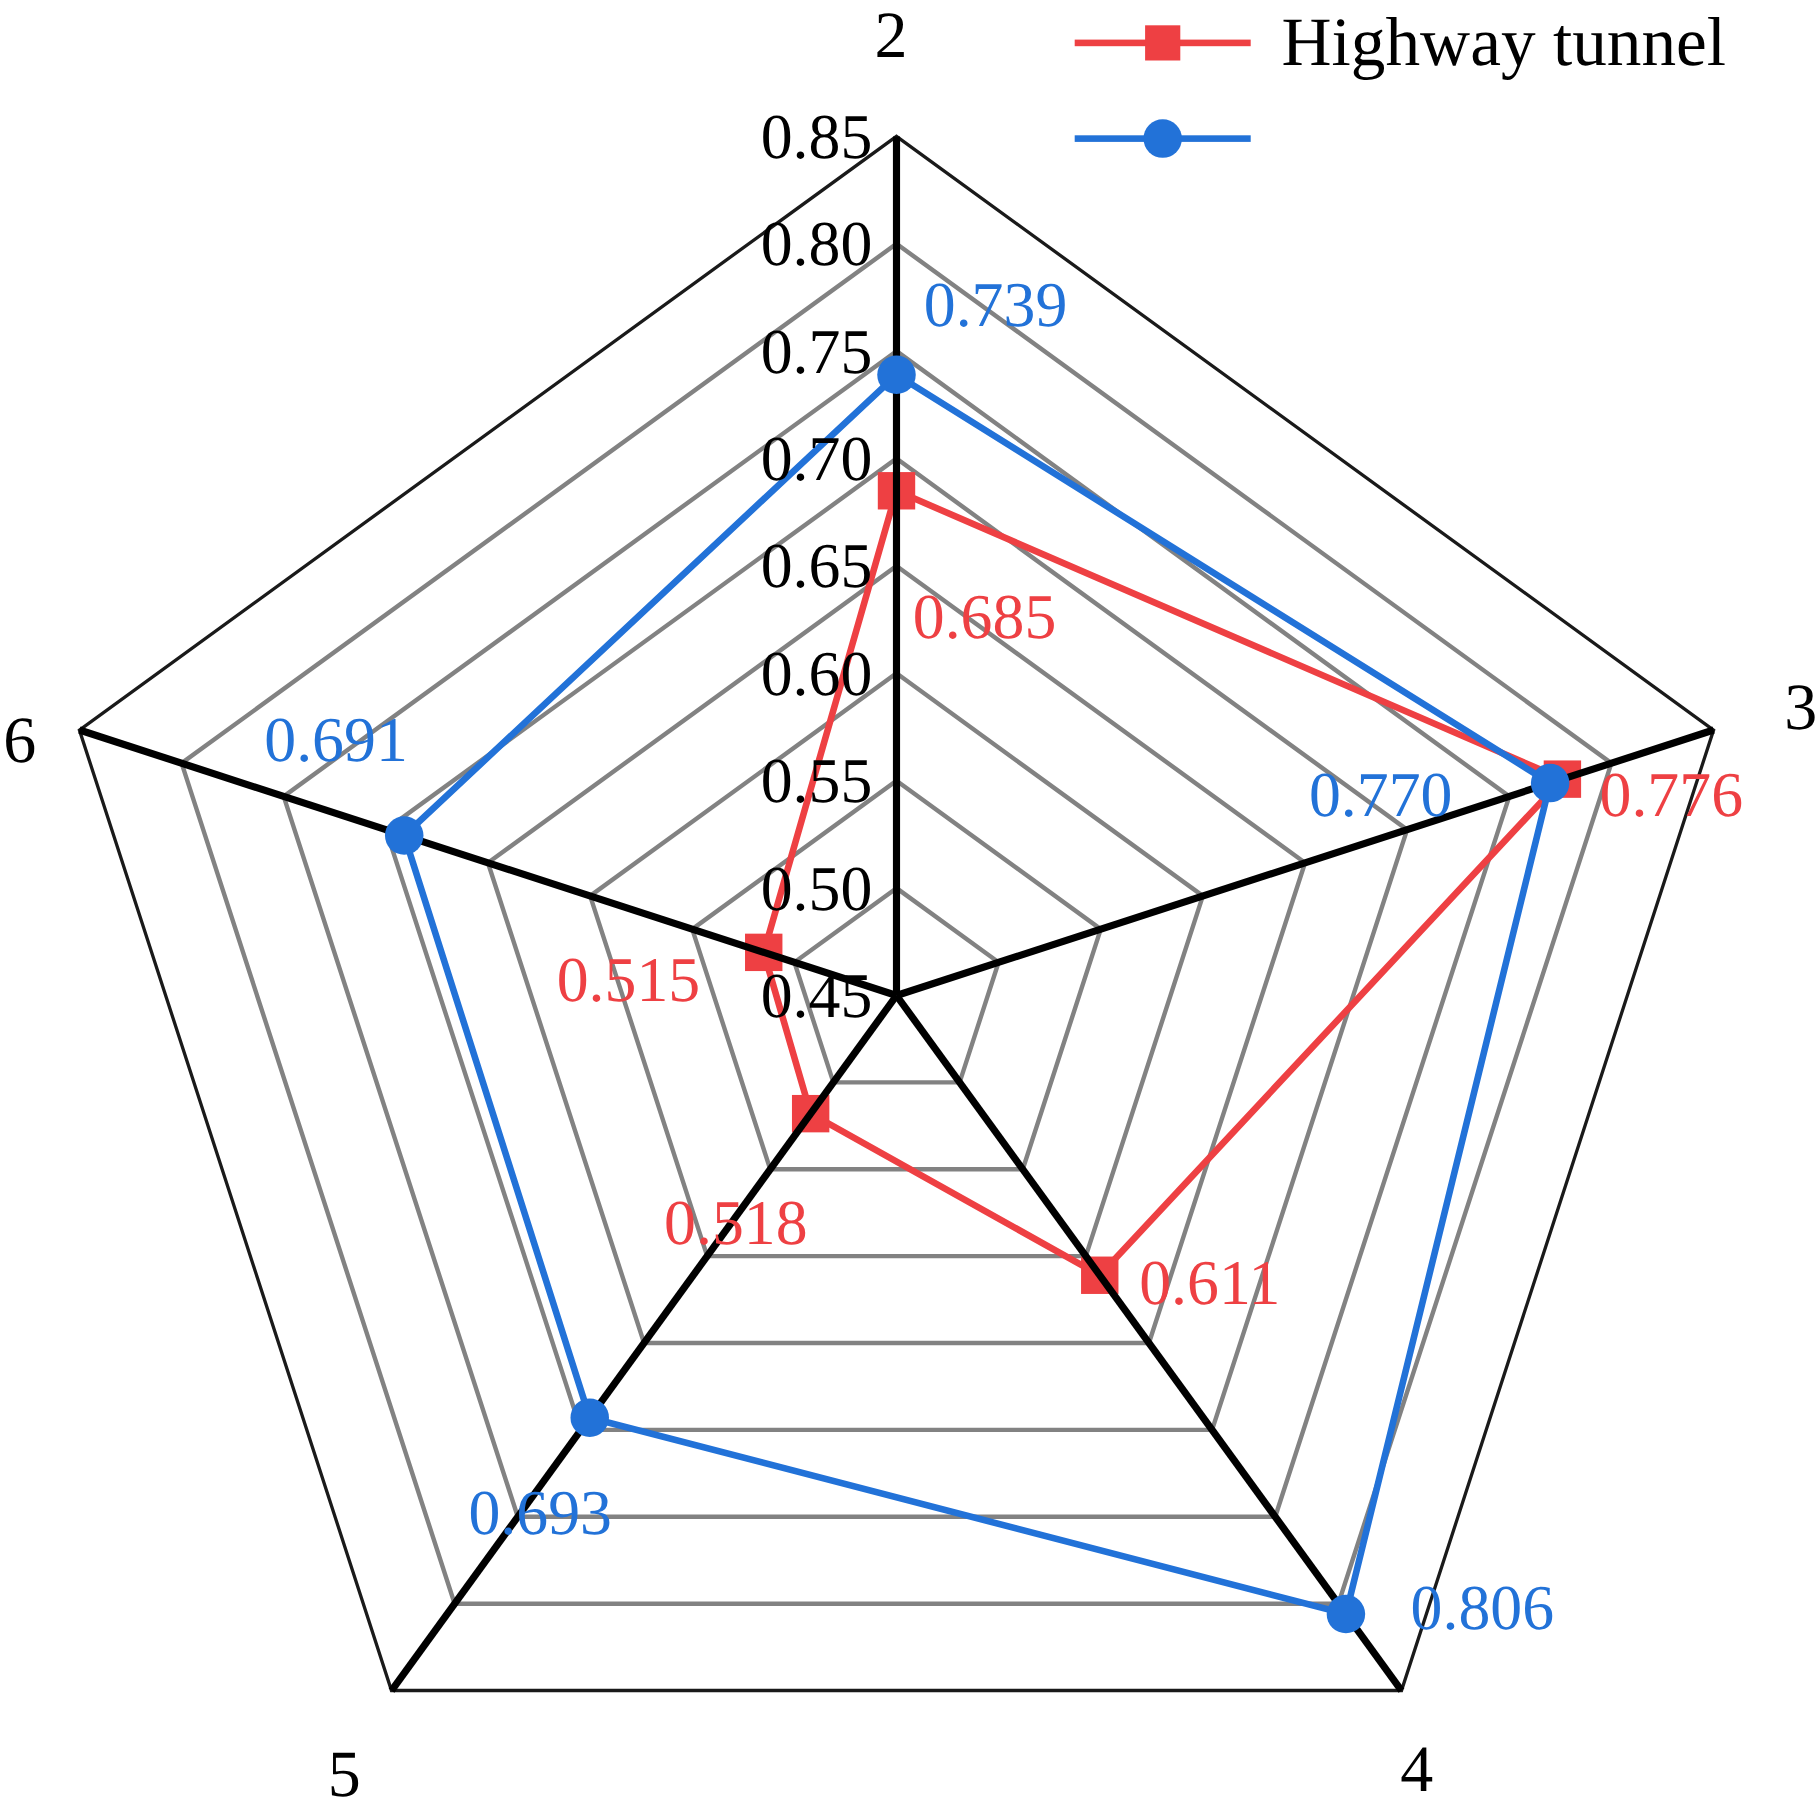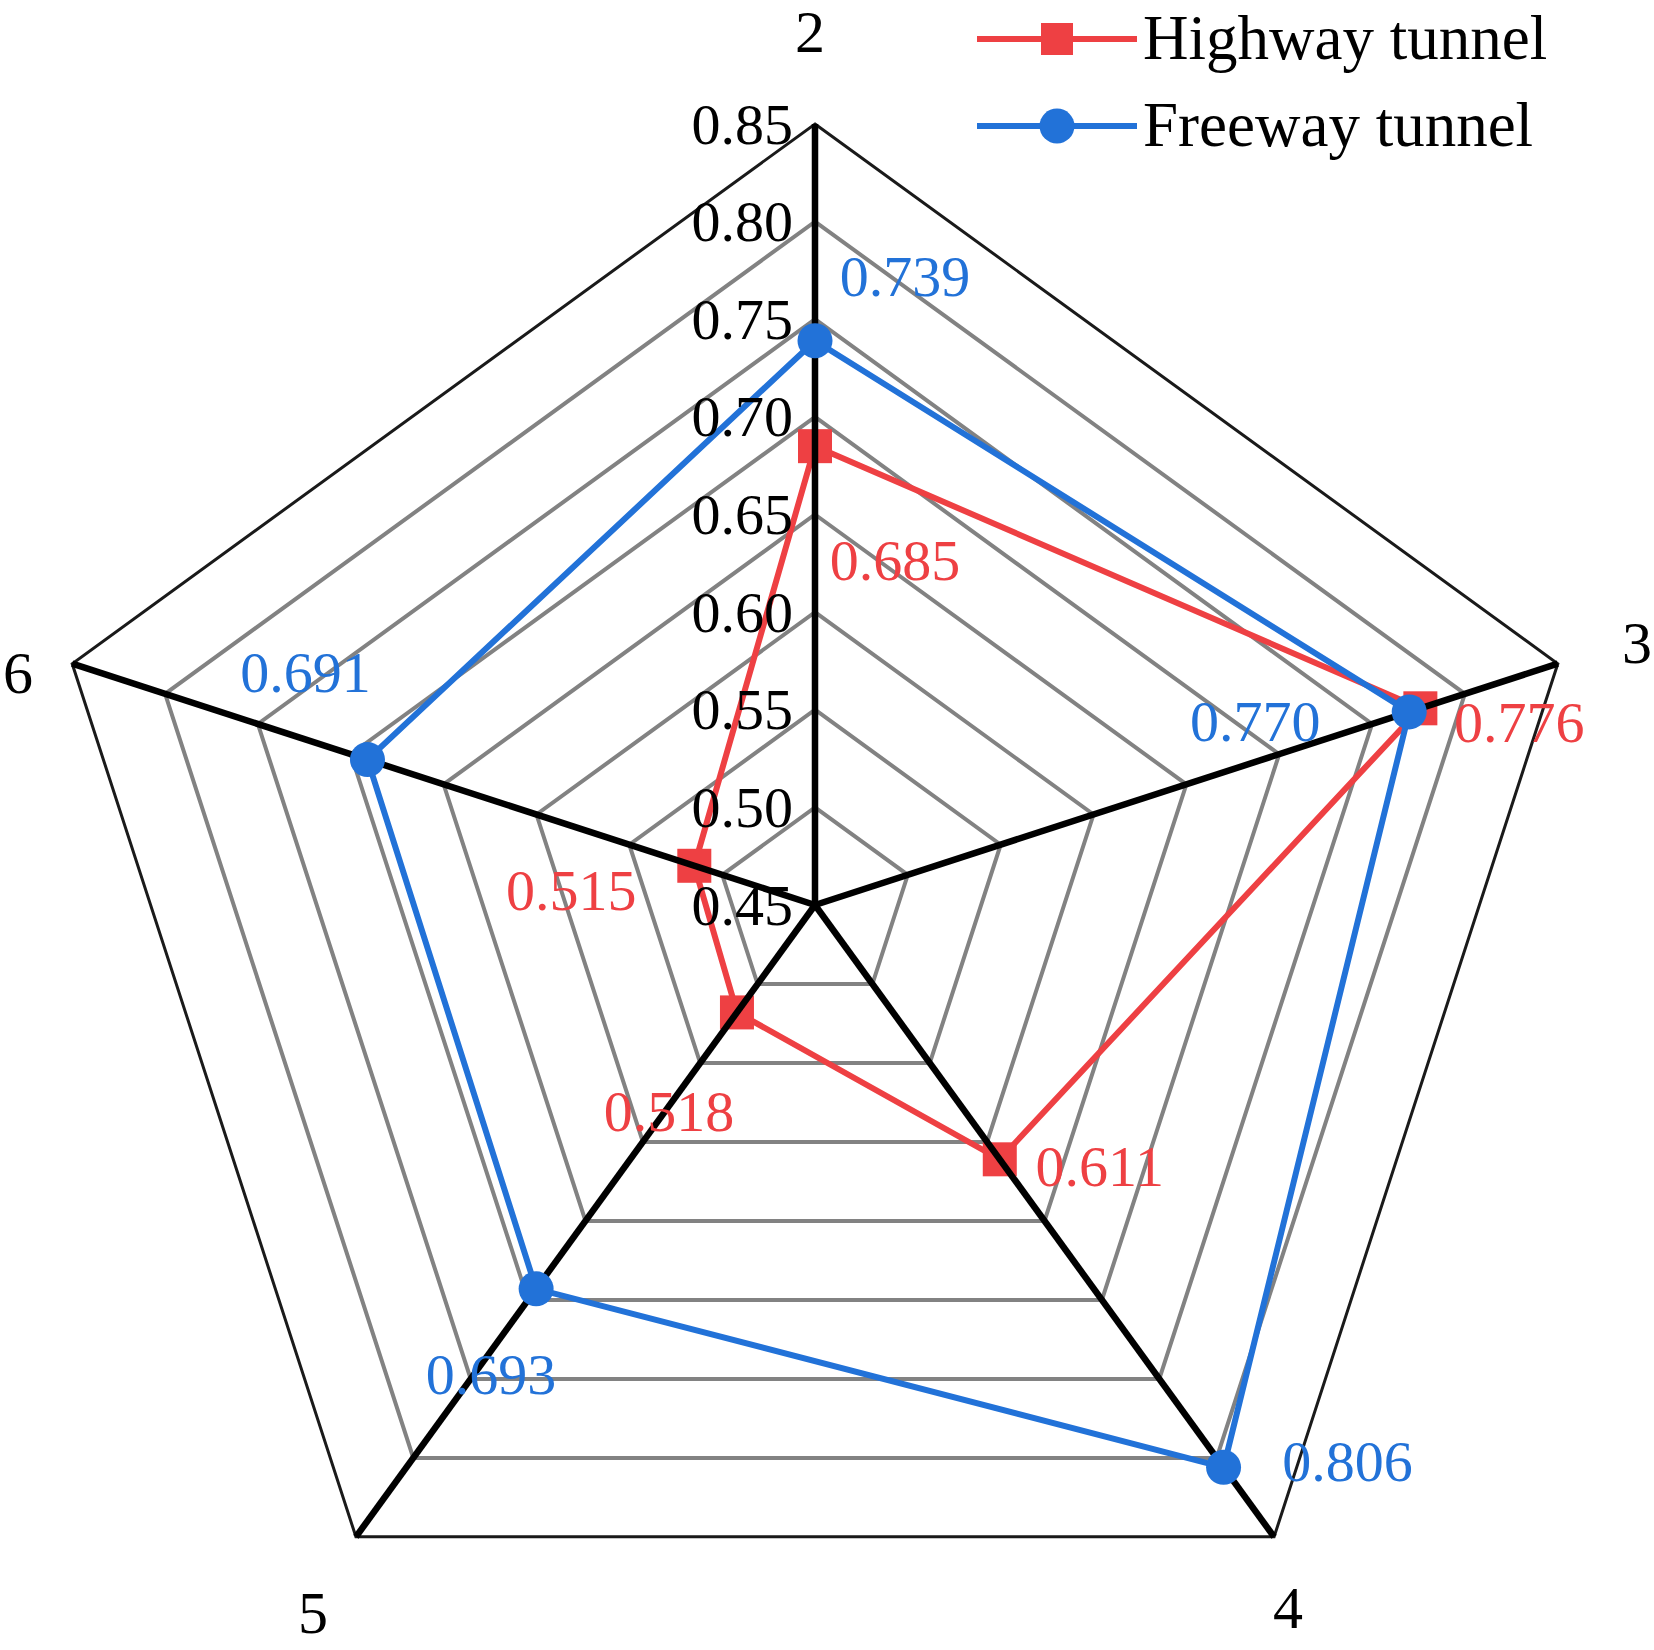--- a/index.html
+++ b/index.html
@@ -14,21 +14,21 @@
   #chart{position:absolute;left:0;top:0;width:1654px;height:1650px;}
   .legend{
     position:absolute;left:977px;top:-5px;
     display:flex;flex-direction:column;
   }
   .legend-row{display:flex;align-items:center;height:87px;}
   .legend-line{width:160px;height:6px;position:relative;display:inline-block;flex:0 0 auto;}
   .legend-marker{position:absolute;left:50%;top:50%;transform:translate(-50%,-50%);}
   .legend-marker.square{width:32px;height:32px;}
   .legend-marker.circle{width:35px;height:35px;border-radius:50%;}
-  .legend-label{margin-left:6px;font-size:63px;line-height:1;color:#000;white-space:nowrap;}
+  .legend-label{margin-left:28px;font-size:63px;line-height:1;color:#000;white-space:nowrap;}
   svg text{font-family:"Liberation Serif","DejaVu Serif",serif;}
 </style>
 </head>
 <body>
 
 <div class="figure">
   <svg id="chart" viewBox="0 0 1654 1650" xmlns="http://www.w3.org/2000/svg">
       <polygon points="815.0,807.4 907.8,874.8 872.4,984.0 757.6,984.0 722.2,874.8" fill="none" stroke="#828282" stroke-width="4"></polygon>
       <polygon points="815.0,709.7 1000.7,844.7 929.8,1063.0 700.2,1063.0 629.3,844.7" fill="none" stroke="#828282" stroke-width="4"></polygon>
       <polygon points="815.0,612.1 1093.5,814.5 987.1,1141.9 642.9,1141.9 536.5,814.5" fill="none" stroke="#828282" stroke-width="4"></polygon>
@@ -84,16 +84,15 @@
     <div class="legend-row">
       <span class="legend-line" style="background: rgb(238, 64, 67);">
         <span class="legend-marker square" style="background: rgb(238, 64, 67);"></span>
       </span>
       <span class="legend-label">Highway tunnel</span>
     </div>
     <div class="legend-row">
       <span class="legend-line" style="background: rgb(34, 114, 216);">
         <span class="legend-marker circle" style="background: rgb(34, 114, 216);"></span>
       </span>
-      <span class="legend-label">Freeway tunnel</span>
     </div>
   </div>
 </div>
 
 </body></html>

